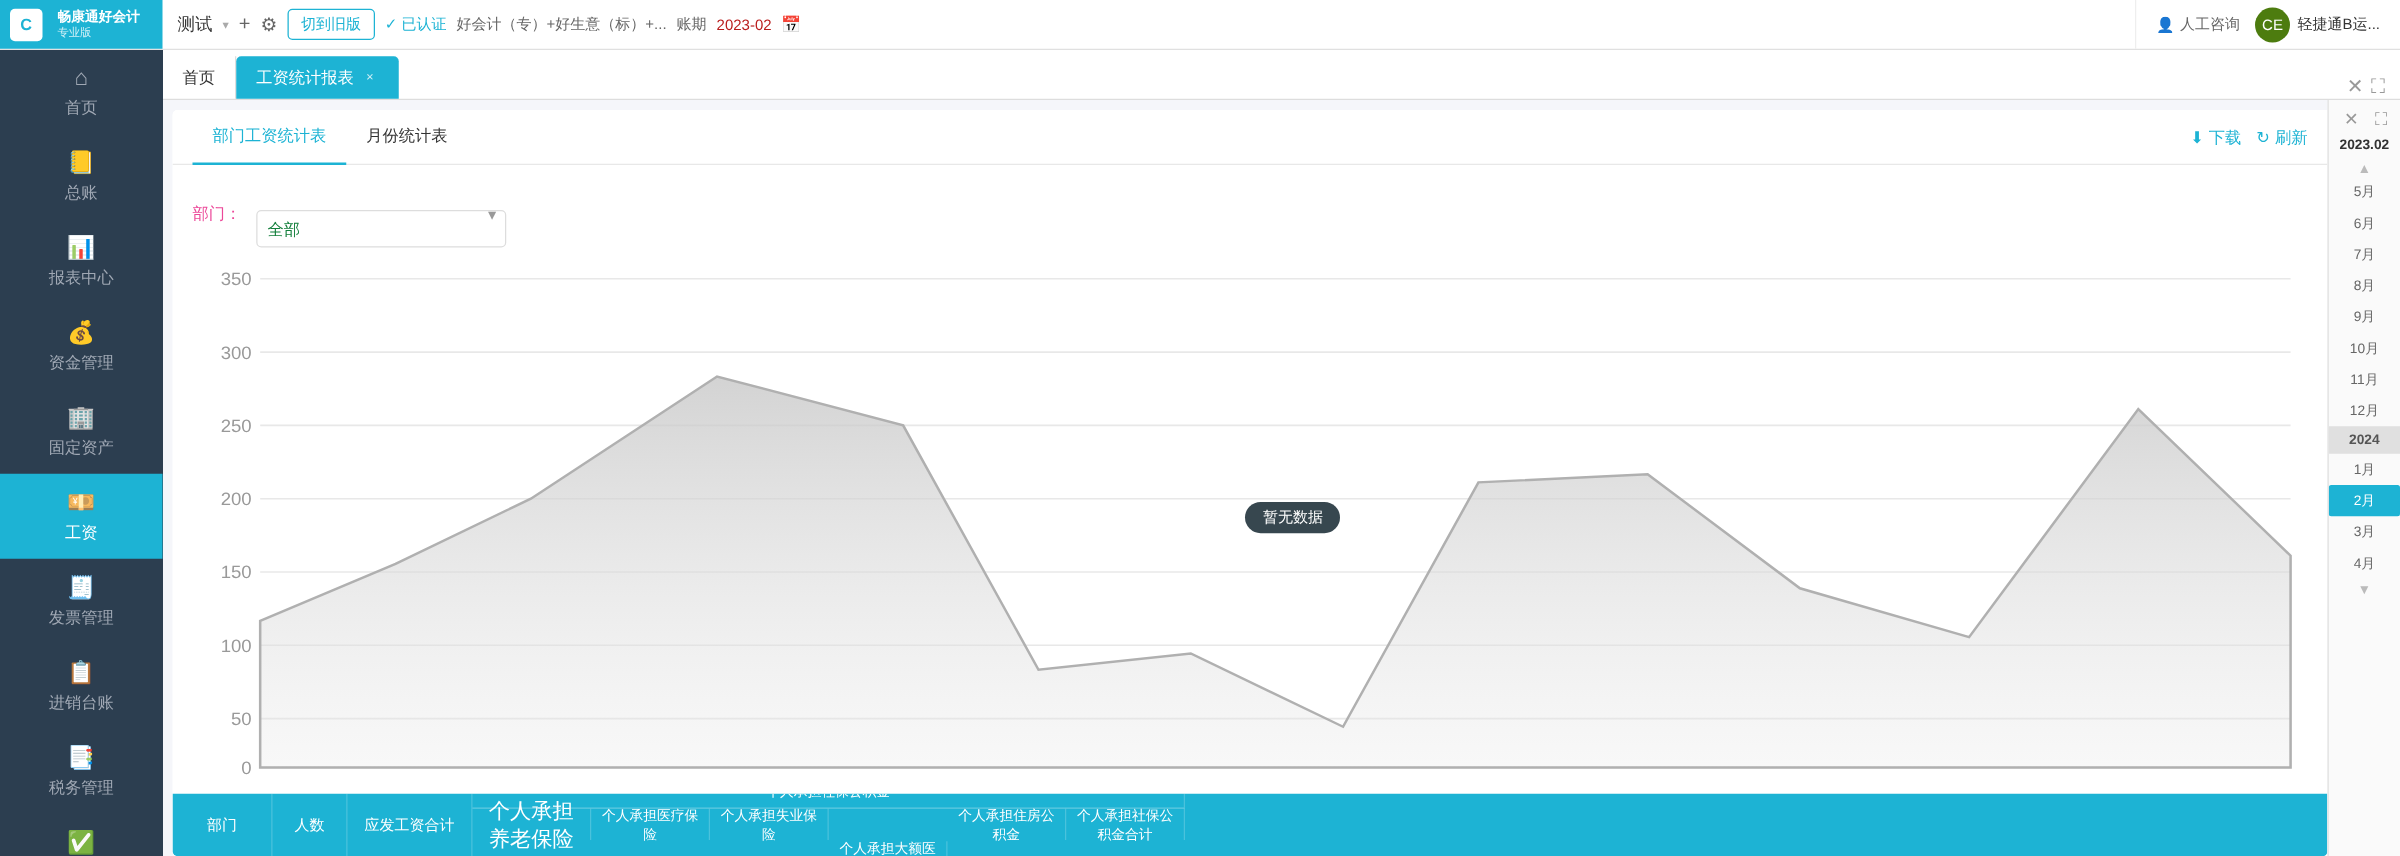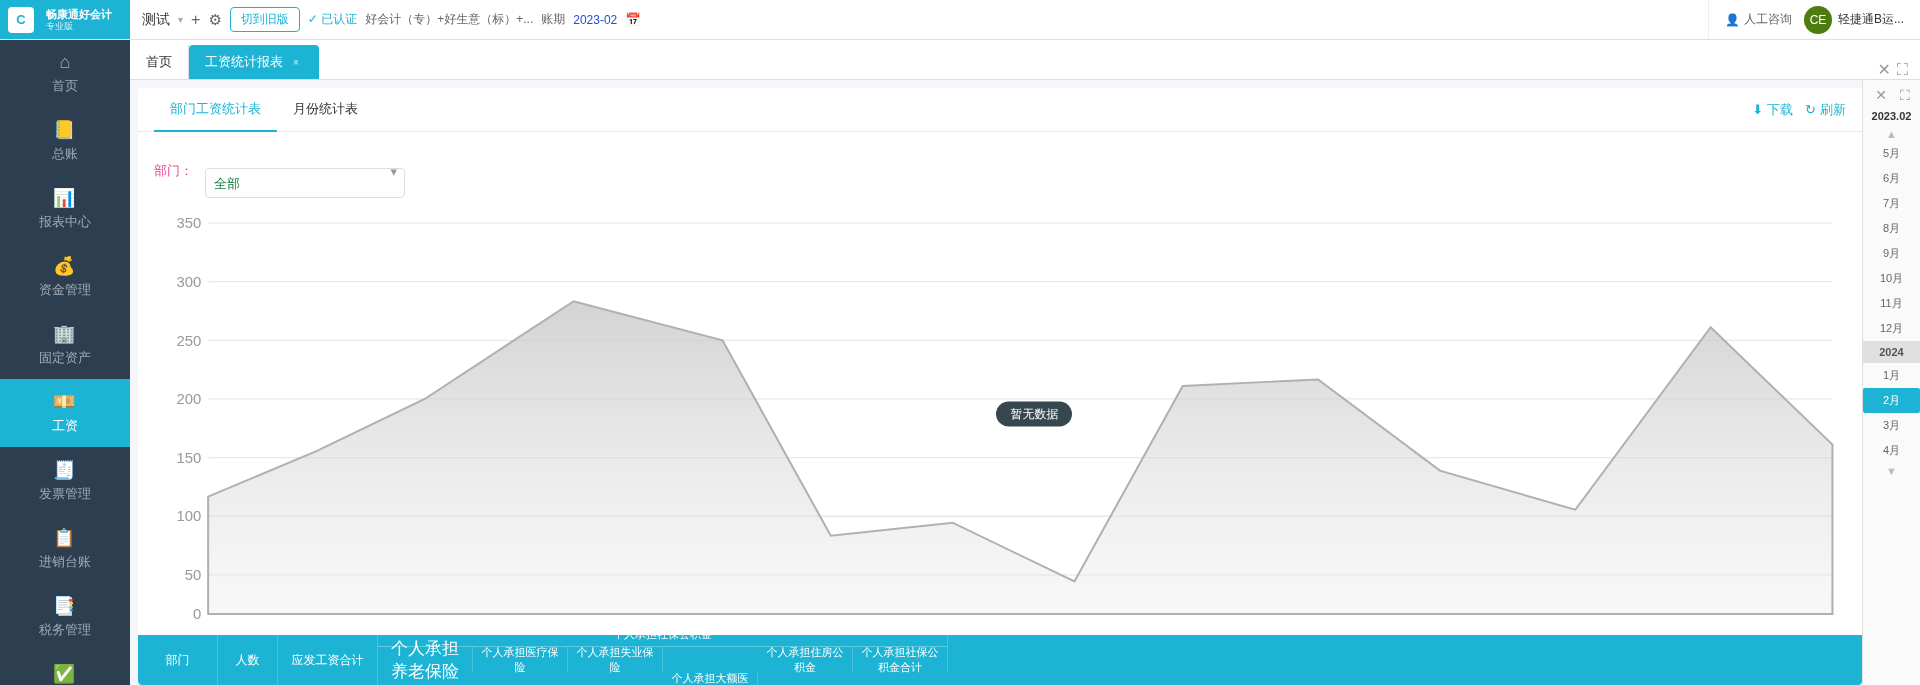--- a/index.html
+++ b/index.html
@@ -45,21 +45,21 @@
     }
     .badge-certified {
       color: #1db3d4;
       font-size: 12px;
     }
     .badge-text {
       color: #666;
       font-size: 12px;
     }
     .period {
-      color: #1d4ed8;
+      color: #b91c1c;
       font-size: 12px;
     }
     .user-service {
       color: #666;
       font-size: 12px;
       display: flex;
       align-items: center;
       gap: 4px;
       cursor: pointer;
     }

